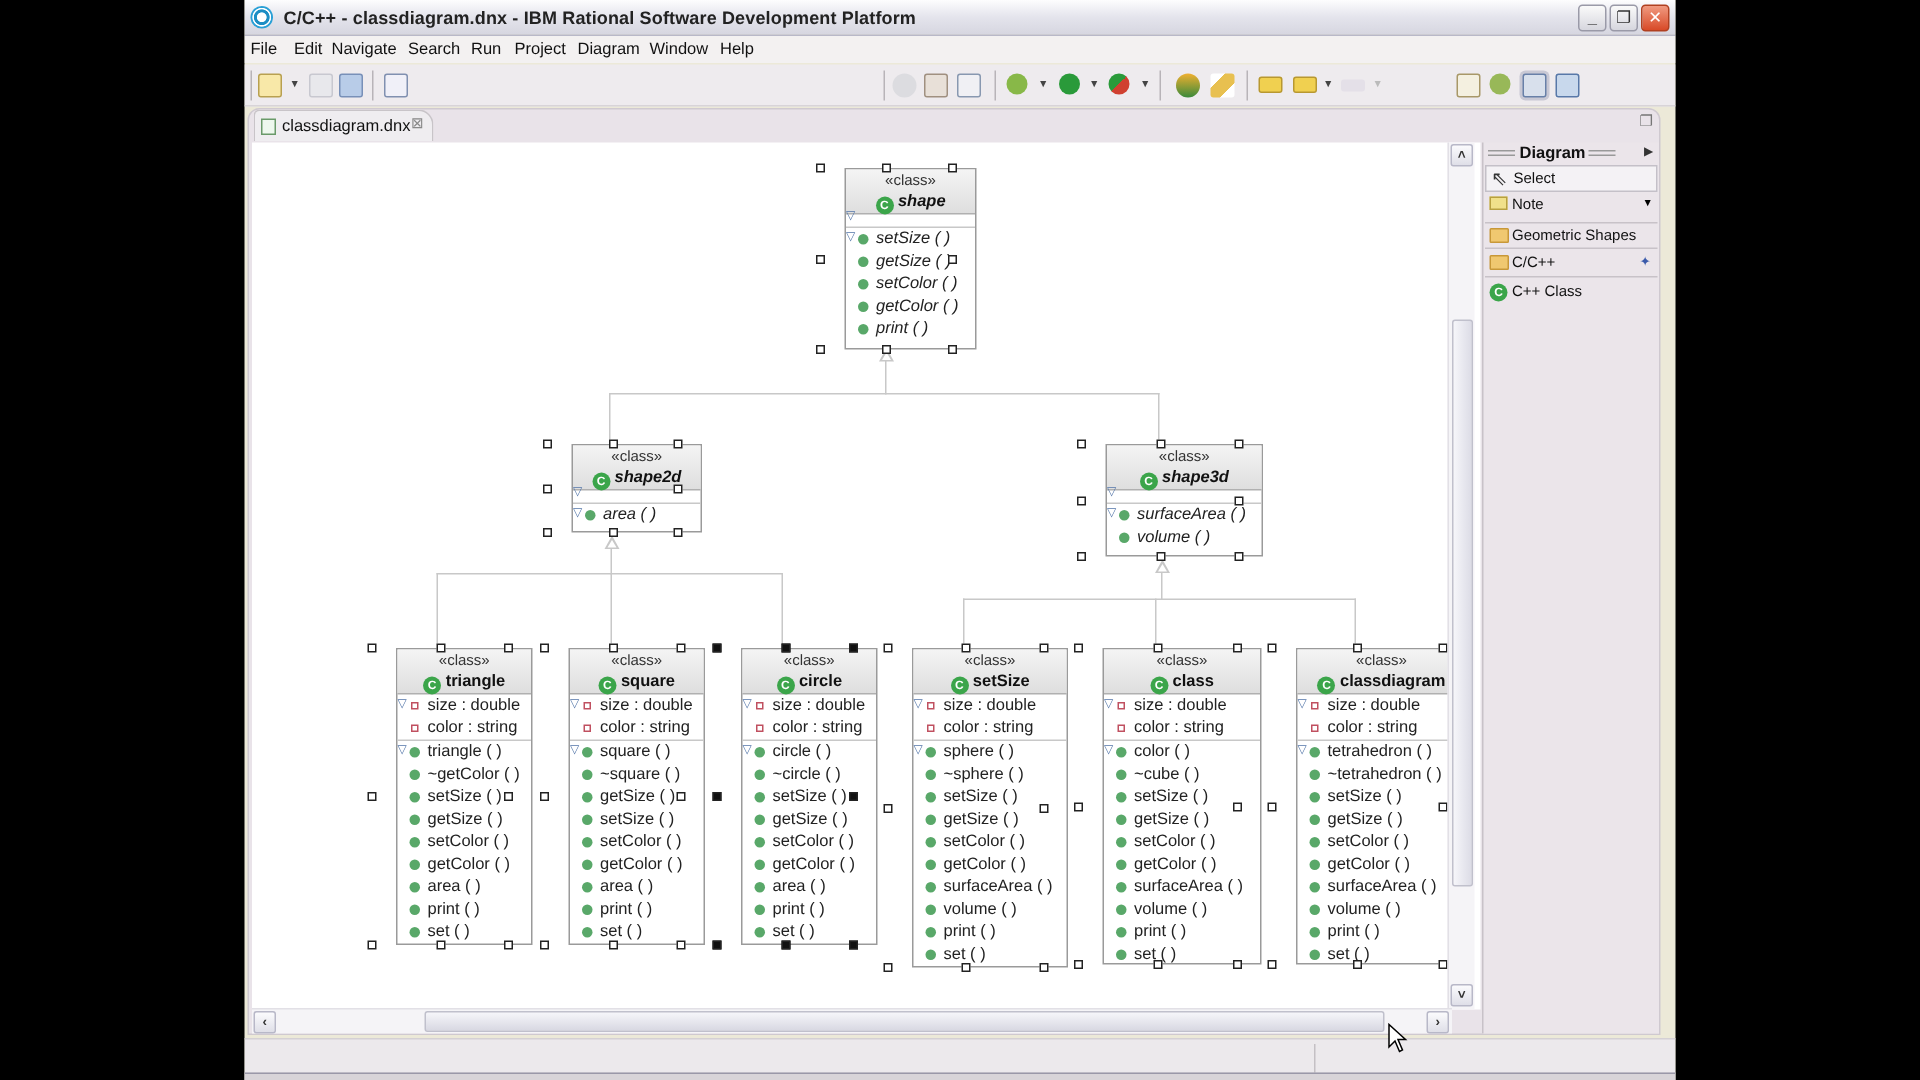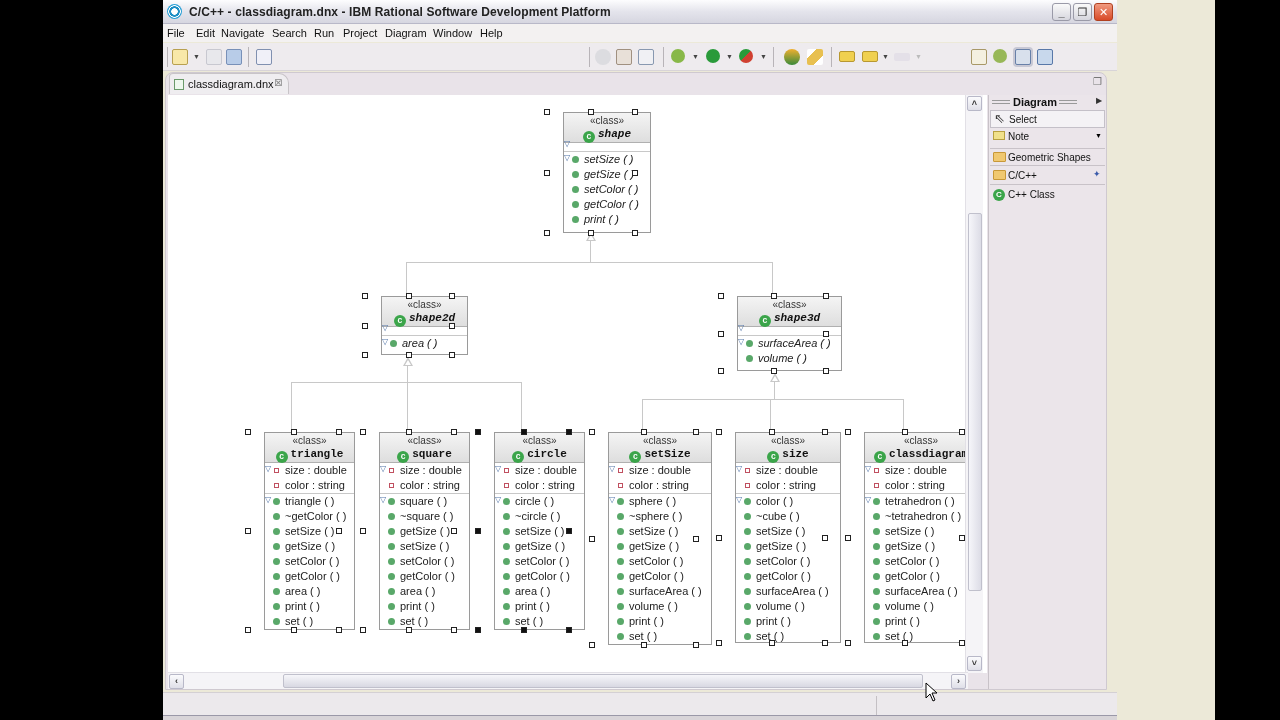--- a/index.html
+++ b/index.html
@@ -1,18 +1,18 @@
 <!DOCTYPE html>
 <html><head>
 <meta charset="utf-8">
 <style>
   * { box-sizing: border-box; margin: 0; padding: 0; }
   html, body { width: 1280px; height: 720px; background: #000; overflow: hidden;
     font-family: "Liberation Sans", "DejaVu Sans", sans-serif; font-size: 11px; color: #000; }
-  #window { position: absolute; left: 163px; top: 0; width: 1052px; height: 720px; background: #ece9d8; overflow: hidden; }
+  #window { position: absolute; left: 163px; top: 0; width: 954px; height: 720px; background: #ece9d8; overflow: hidden; }
   
   #titlebar { position: absolute; left: 0; top: 0; width: 954px; height: 24px;
     background: linear-gradient(#fdfdfe, #e4e4ec 50%, #d6d6e0); border-bottom: 1px solid #b8b8c8; }
   #titlebar .app-icon { position: absolute; left: 4px; top: 4px; width: 15px; height: 15px; border-radius: 50%;
     background: radial-gradient(circle at 50% 50%, #fff 0 3px, #1d8ec4 3.5px 5px, #fff 5.5px 6px, #2aa0d6 6.5px); }
   #titlebar .title { position: absolute; left: 26px; top: 5px; font-weight: bold; font-size: 12px; color: #222; letter-spacing: 0.1px; }
   .winbtn { position: absolute; top: 3px; width: 19px; height: 18px; border: 1px solid #9a9aa8; border-radius: 3px;
     background: linear-gradient(#fafafa, #d6d6de); font-size: 11px; line-height: 16px; text-align: center; color: #333; font-weight: bold; }
   .winbtn.min { left: 889px; } .winbtn.max { left: 910px; } 
   .winbtn.close { left: 931px; background: linear-gradient(#f09a80, #d84a28); color: #fff; border-color: #b04020; }
@@ -53,21 +53,21 @@
   .note-ico { width: 12px; height: 9px; background: #f0e08a; border: 1px solid #b8a040; }
   .c-ico { width: 12px; height: 12px; border-radius: 50%; background: #3ba54a; color: #fff; font-size: 8px; font-weight: bold; line-height: 12px; text-align: center; }
   
   #statusbar { position: absolute; left: 0; top: 692px; width: 954px; height: 28px; background: #ece9ec; border-top: 1px solid #d4d0d4; }
   #statusbar .sep1 { position: absolute; left: 713px; top: 3px; width: 1px; height: 20px; background: #c4c0c4; }
   #statusbar .bottom-strip { position: absolute; left: 0; top: 22px; width: 954px; height: 6px; background: #d8d4d8; border-top: 1px solid #9a98a8; }
   
   .uml { position: absolute; background: #fff; border: 1px solid #9a9a9a; margin-left: 16px; }
   .uml .hdr { background: linear-gradient(#f4f4f4, #dedede); border-bottom: 1px solid #b0b0b0; text-align: center; padding-top: 2px; height: 30px; }
   .uml .stereo { font-size: 10px; color: #333; line-height: 12px; }
-  .uml .cname { font-size: 11px; font-weight: bold; line-height: 14px; color: #111; font-family: Liberation Mono, monospace; }
+  .uml .cname { font-size: 11px; font-weight: bold; line-height: 14px; color: #111; }
   .uml .cname.abs { font-style: italic; }
   .uml .cname .c-ico { display: inline-block; vertical-align: -2px; margin-right: 3px; font-style: normal; }
   .uml .sect { border-bottom: 1px solid #c8c8c8; position: relative; }
   .uml .sect:last-child { border-bottom: none; }
   .uml .row { position: relative; height: 15px; line-height: 15px; font-size: 11px; padding-left: 20px; color: #222; white-space: nowrap; }
   .uml .row.abs { font-style: italic; }
   .uml .row .dot { position: absolute; left: 8px; top: 4px; width: 7px; height: 7px; border-radius: 50%; background: #59a869; }
   .uml .row .attr { position: absolute; left: 9px; top: 5px; width: 5px; height: 5px; border: 1px solid #c05060; background: #fff; }
   .uml .row .tri { position: absolute; left: 0px; top: -2px; font-size: 8px; color: #5577aa; font-style: normal; }
   .uml .empty-sect { height: 9px; position: relative; }
@@ -302,21 +302,21 @@
         <div class="row"><span class="dot"></span><span>surfaceArea ( )</span></div>
         <div class="row"><span class="dot"></span><span>volume ( )</span></div>
         <div class="row"><span class="dot"></span><span>print ( )</span></div>
         <div class="row"><span class="dot"></span><span>set ( )</span></div>
       </div>
     </div>
 
     <div class="uml" style="left:551px; top:337px; width:106px; height:211px;">
       <div class="hdr">
         <div class="stereo">«class»</div>
-        <div class="cname"><span class="c-ico">C</span><span>size</span></div>
+        <div class="cname"><span class="c-ico">C</span><span>class</span></div>
       </div>
       <div class="sect">
         <div class="row"><span class="tri">▽</span><span class="attr"></span><span>size : double</span></div>
         <div class="row"><span class="attr"></span><span>color : string</span></div>
       </div>
       <div class="sect">
         <div class="row"><span class="tri">▽</span><span class="dot"></span><span>color ( )</span></div>
         <div class="row"><span class="dot"></span><span>~cube ( )</span></div>
         <div class="row"><span class="dot"></span><span>setSize ( )</span></div>
         <div class="row"><span class="dot"></span><span>getSize ( )</span></div>

